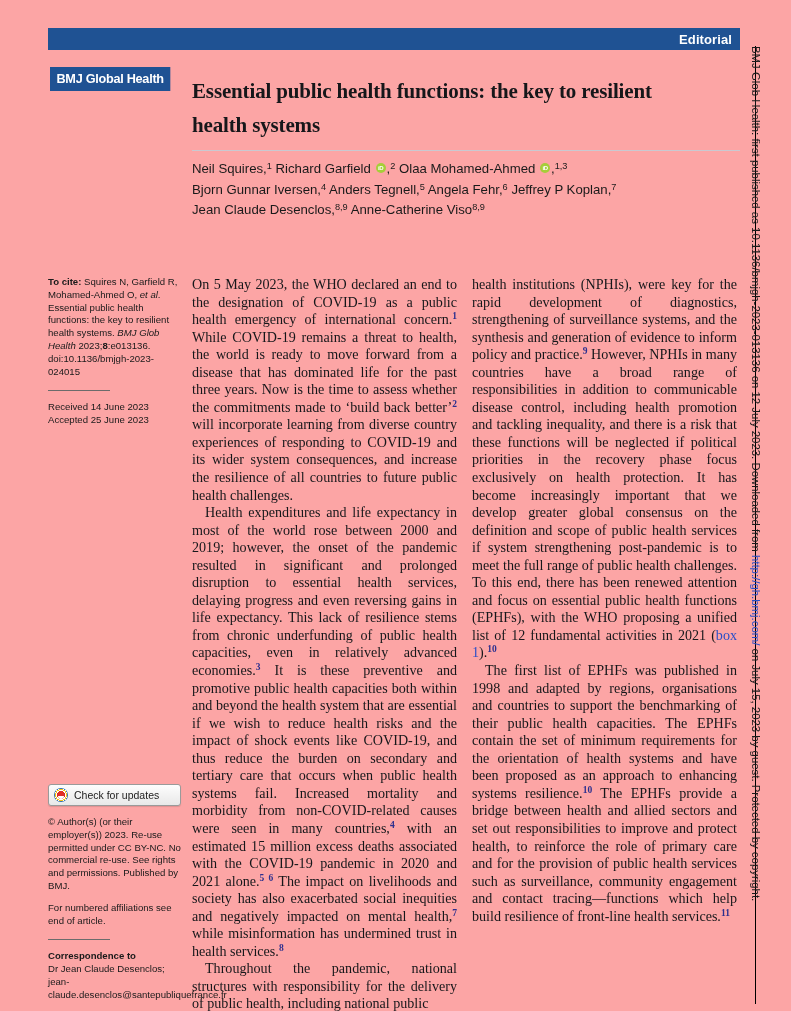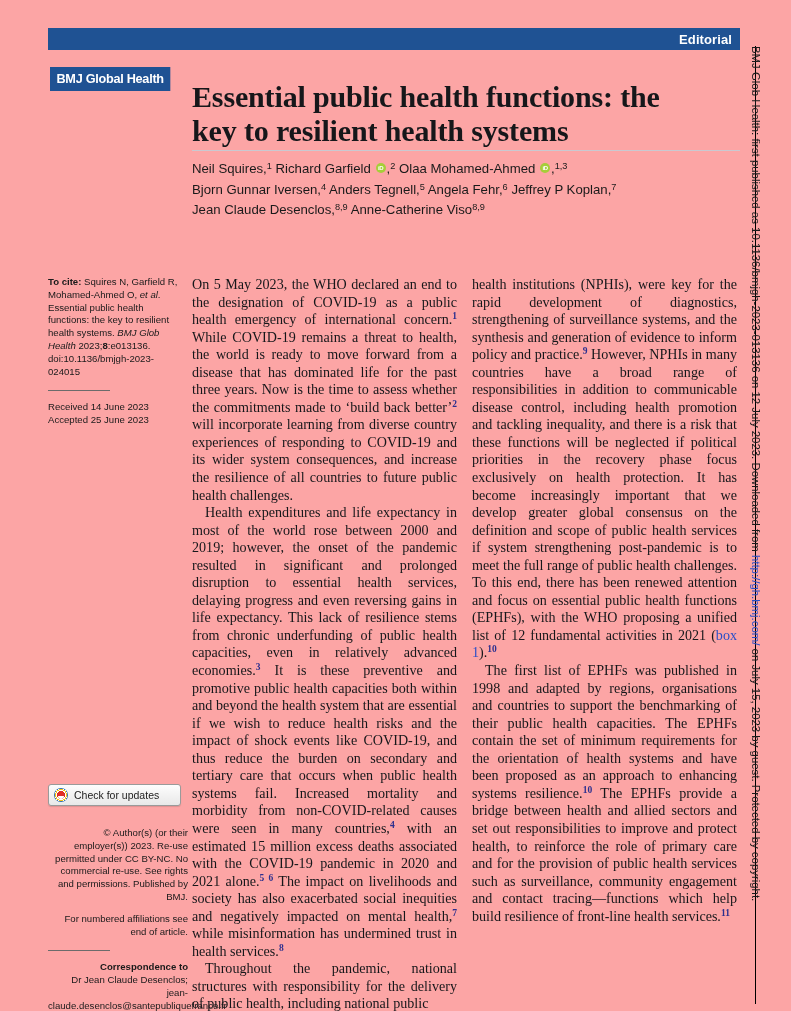--- a/index.html
+++ b/index.html
@@ -58,21 +58,21 @@
     transform-origin: left center;
   }
 
   
   #article-title {
     position: absolute;
     left: 192px; top: 60px;
     width: 500px;
     font-family: "Liberation Serif", serif;
     font-weight: bold;
-    font-size: 30px;
+    font-size: 21px;
     line-height: 34px;
     color: #16171a;
     letter-spacing: -0.15px;
   }
 
   
   #title-rule {
     position: absolute;
     left: 192px; top: 150px;
     width: 548px; height: 1px;
@@ -148,21 +148,21 @@
   }
   #check-updates {
     width: 133px; height: 22px;
     border: 1px solid #9a9a9a;
     border-radius: 3px;
     background: linear-gradient(#fdfdfd, #e8e8e8);
     display: flex;
     align-items: center;
     gap: 6px;
     padding-left: 5px;
-    margin-bottom: 21px;
+    margin-bottom: 10px;
     box-shadow: 0 1px 1px rgba(0,0,0,.12);
   }
   #crossmark {
     width: 14px; height: 14px;
     border-radius: 50%;
     background:
       radial-gradient(circle at 50% 50%,
         #e03127 0 4.0px,
         #ffffff 4.0px 5.0px,
         #f5c518 5.0px 5.9px,
@@ -178,21 +178,21 @@
     width: 6px; height: 3px;
     background: #ffffff;
     border-radius: 0 0 3px 3px;
   }
   #check-updates-label {
     font-family: "Liberation Sans", sans-serif;
     font-size: 10.5px;
     color: #222;
     line-height: 1;
   }
-  #sidebar-lower p { margin: 0 0 9px 0; text-align: right; }
+  #sidebar-lower p { margin: 0 0 9px 0; }
   #sidebar-lower p:last-child { margin-bottom: 0; }
 
   
   .col {
     position: absolute;
     top: 276px;
     width: 265px;
     font-family: "Liberation Serif", "DejaVu Serif", serif;
     font-size: 14.1px;
     line-height: 17.55px;

